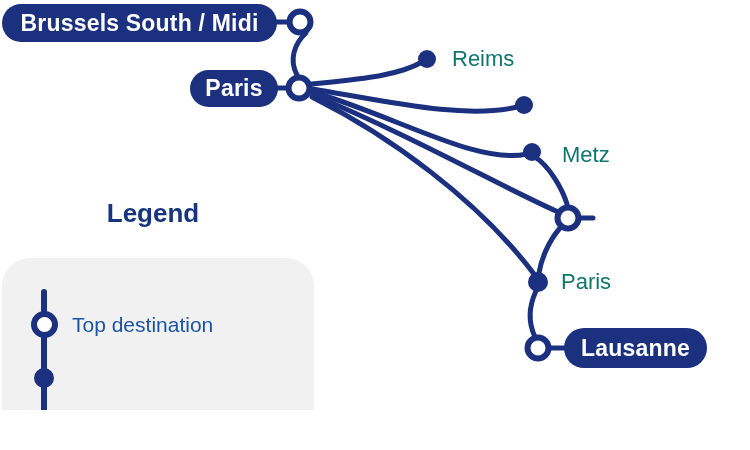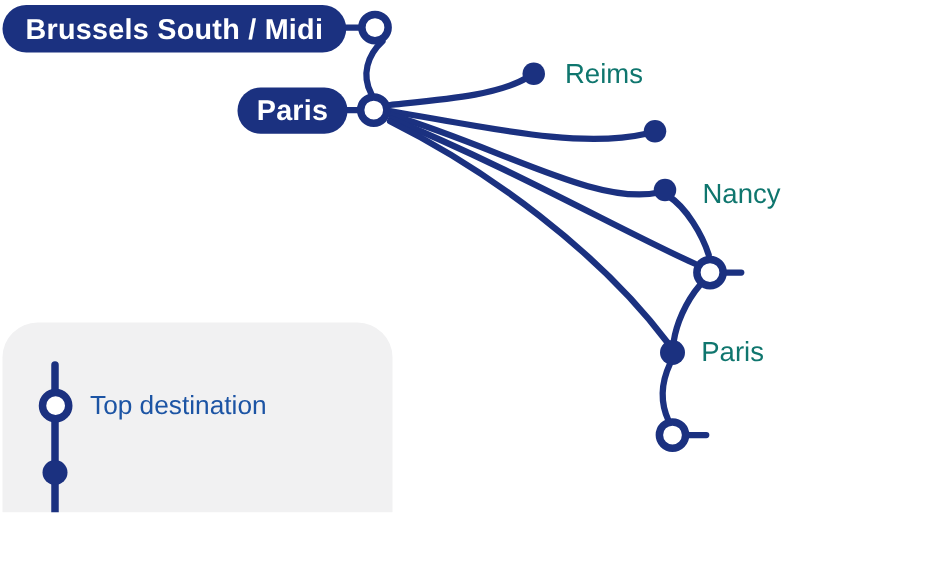--- a/index.html
+++ b/index.html
@@ -114,25 +114,27 @@
     <g fill="#ffffff" stroke="#1b3180" stroke-width="6">
       <circle cx="300" cy="22" r="10.5"></circle>
       <circle cx="299" cy="88" r="10.5"></circle>
       <circle cx="568" cy="218" r="10.5"></circle>
       <circle cx="538" cy="348" r="10.5"></circle>
     </g>
   </svg>
 
   <div class="pill" style="left:2px;top:4px;width:275px;height:38px;">Brussels South / Midi</div>
   <div class="pill" style="left:190px;top:70px;width:88px;height:37px;">Paris</div>
+  <div class="pill" style="left:564px;top:328px;width:143px;height:40px;">Lausanne</div>
 
   <div class="station-label" style="left:452px;top:46px;">Reims</div>
-  <div class="station-label" style="left:562px;top:142px;">Nancy</div>
+  <div class="station-label" style="left:562px;top:142px;">Metz</div>
   <div class="station-label" style="left:561px;top:269px;">Paris</div>
 
+  <div class="legend-title">Legend</div>
 
   <div class="legend-box">
     <div class="legend-line"></div>
     <div class="legend-open-circle"></div>
     <div class="legend-filled-circle"></div>
     <div class="legend-entry-label top">Top destination</div>
   </div>
 
 </div>
 

